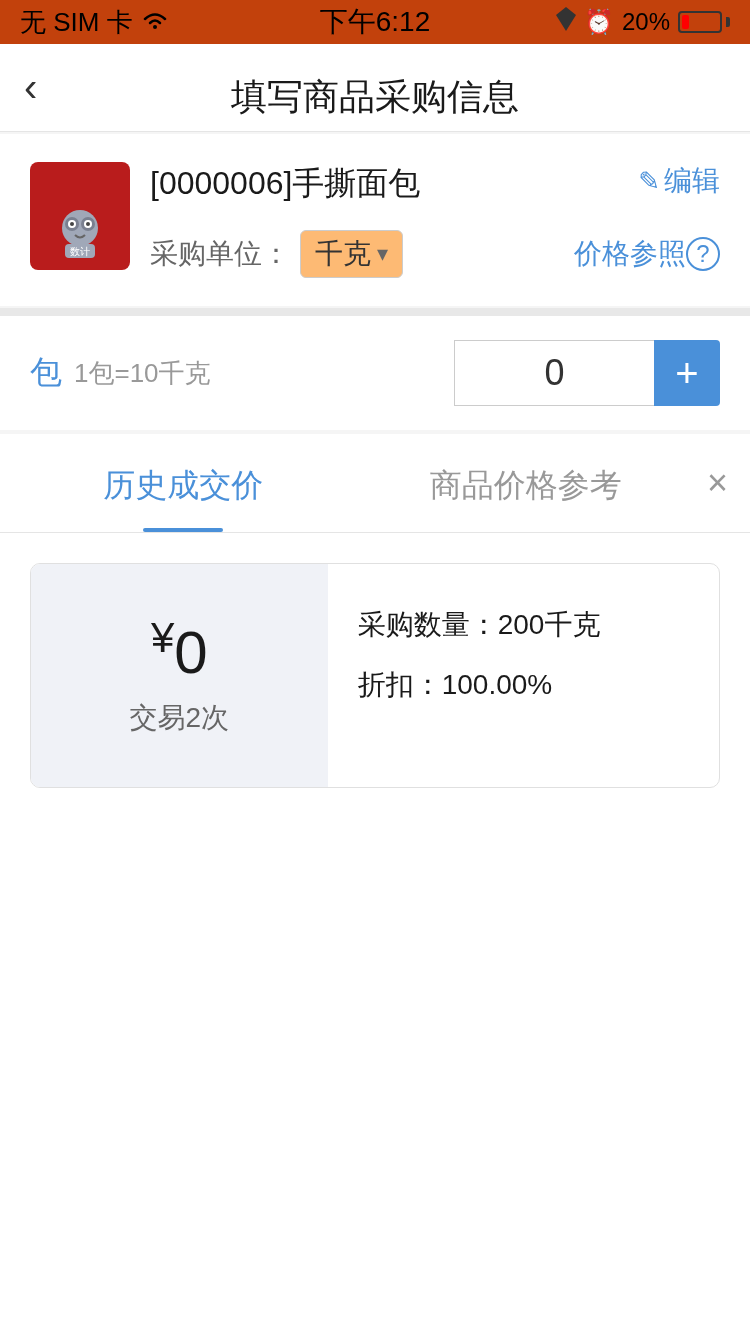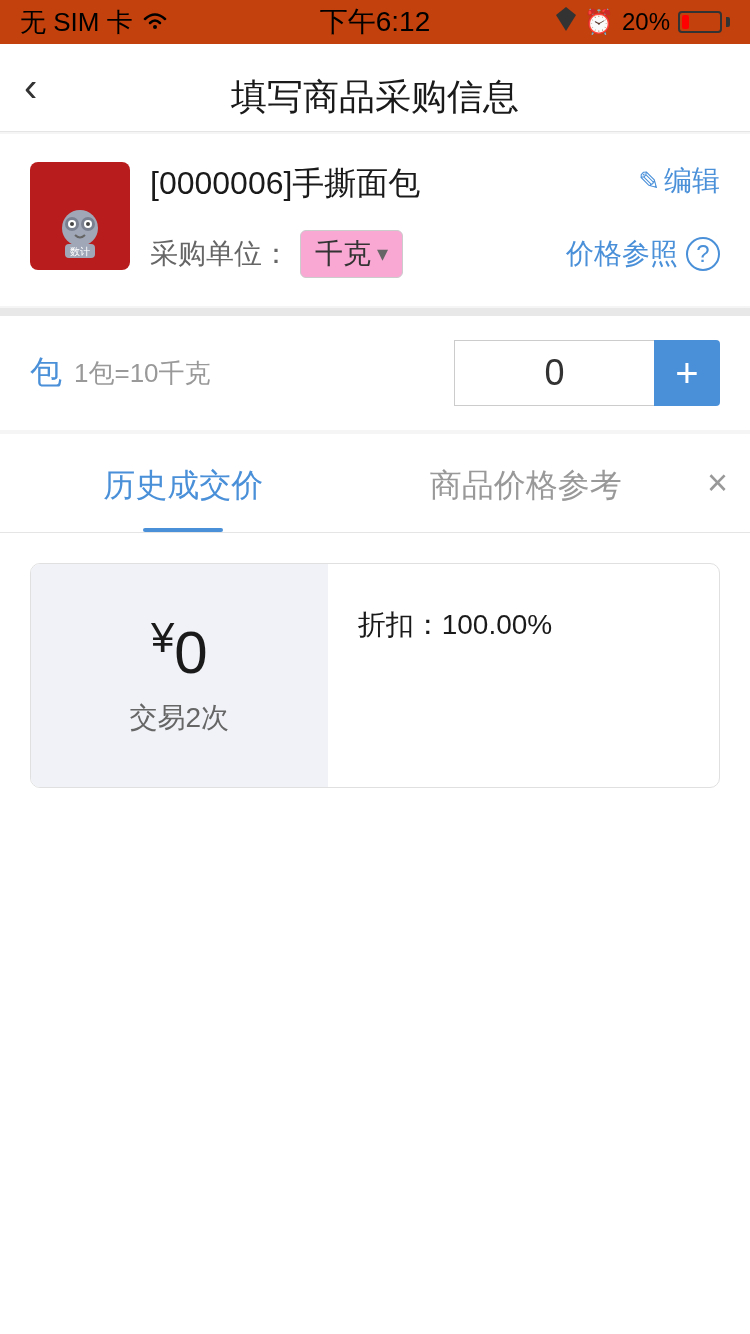--- a/index.html
+++ b/index.html
@@ -154,34 +154,33 @@
     }
     .unit-select {
       display: inline-flex;
       align-items: center;
       gap: 6px;
       border: 1px solid #ccc;
       border-radius: 6px;
       padding: 4px 14px;
       font-size: 28px;
       color: #333;
-      background: #f9a8d4;
+      background: #fdba74;
       cursor: pointer;
       margin-left: 10px;
     }
     .unit-chevron {
       font-size: 22px;
       color: #666;
     }
     .price-ref-btn {
       font-size: 28px;
       color: #4a90d9;
       display: flex;
       align-items: center;
-      gap: 8px;
       cursor: pointer;
     }
     .price-ref-help {
       width: 34px;
       height: 34px;
       border: 2px solid #4a90d9;
       border-radius: 50%;
       display: flex;
       align-items: center;
       justify-content: center;
@@ -456,19 +455,20 @@
 
   <div class="price-card-area">
     <div class="price-card">
       <div class="price-left">
         <div class="price-amount">
           <span style="font-size:42px;vertical-align:super;font-weight:400;">¥</span><span style="font-size:0;">¥0</span><span style="font-size:60px;">0</span>
         </div>
         <div class="price-count">交易2次</div>
       </div>
       <div class="price-right">
+        <div class="price-detail-row">采购数量：200千克</div>
         <div class="price-detail-row">折扣：100.00%</div>
       </div>
     </div>
   </div>
 </div>
 
 <div class="bottom-space"></div>
 
 </body></html>

